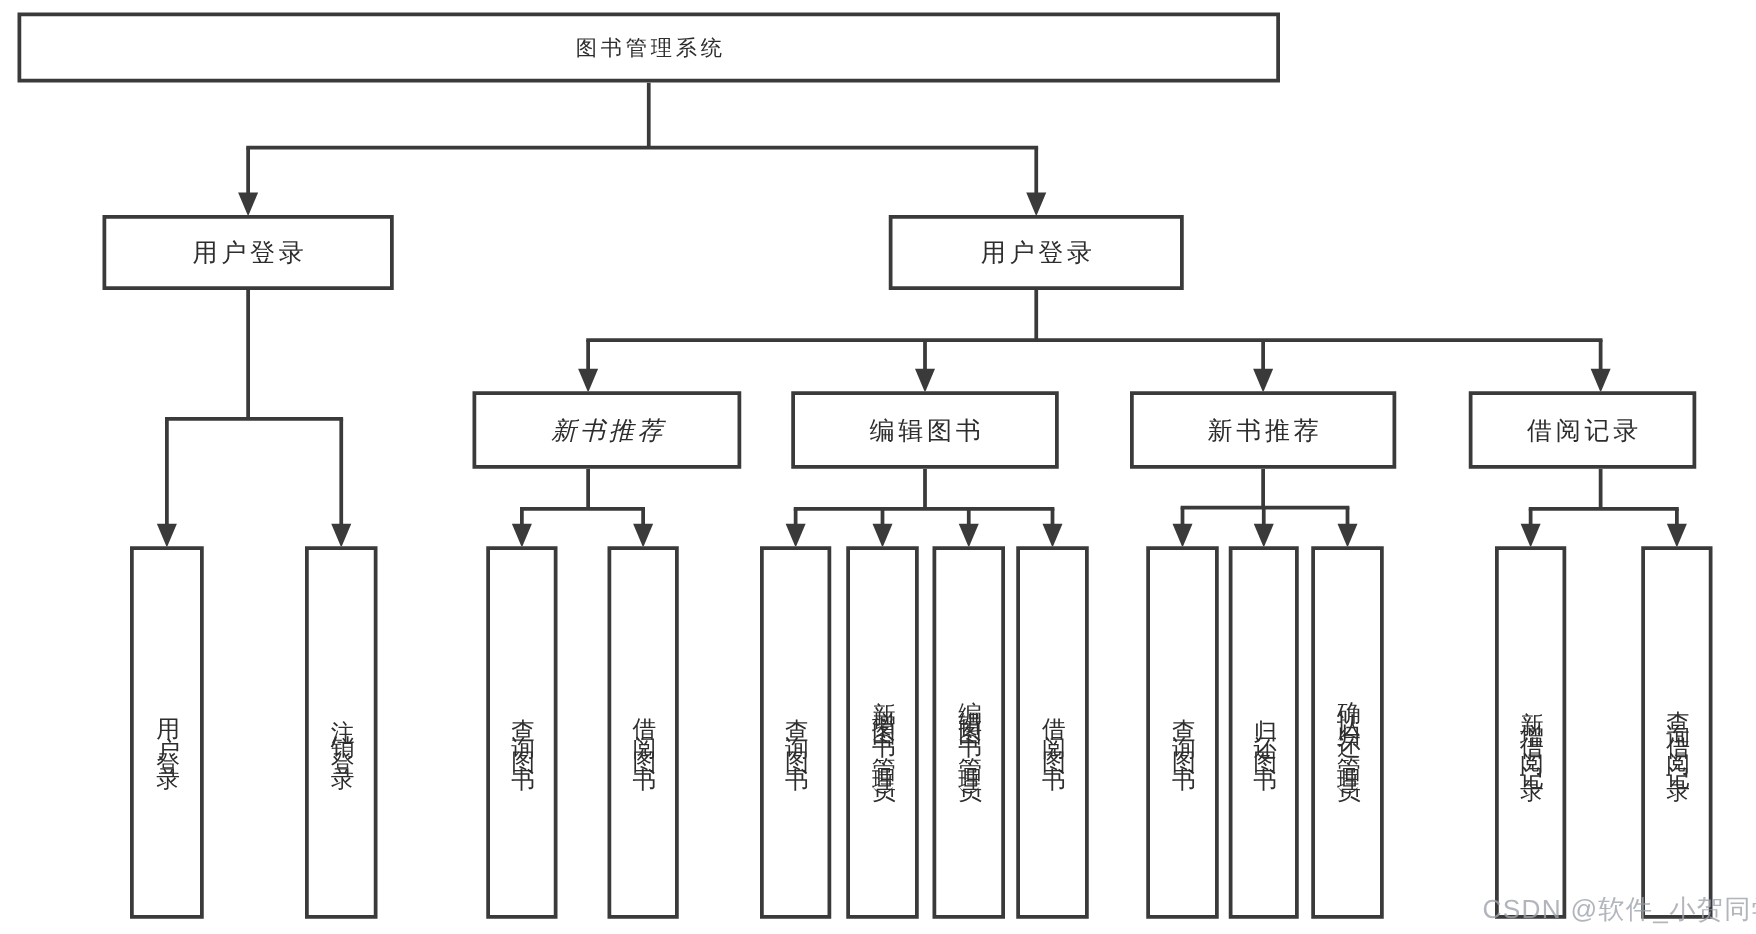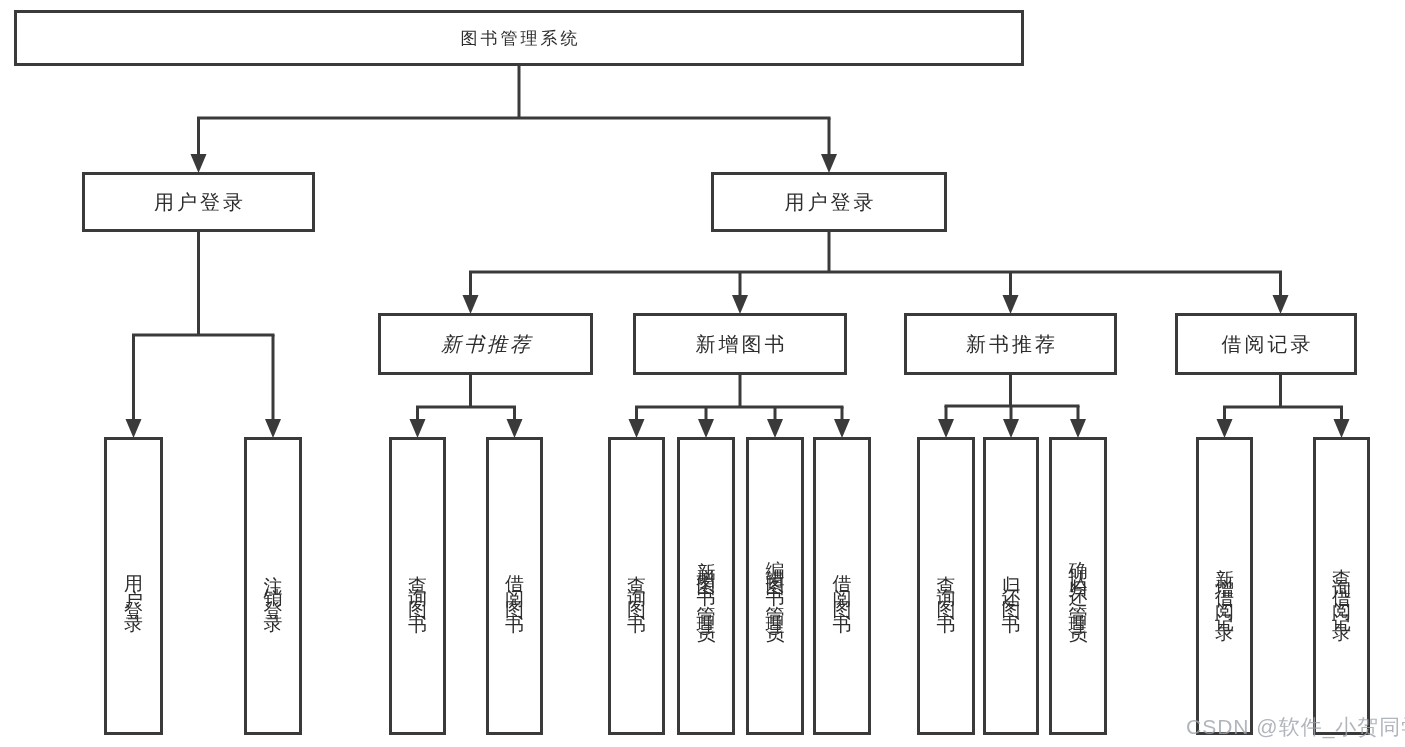--- a/index.html
+++ b/index.html
@@ -127,21 +127,21 @@
       <div class="node h" style="left: 82px; top: 172px; width: 233px; height: 60px;">
         <span>用户登录</span>
       </div>
       <div class="node h" style="left: 711px; top: 172px; width: 236px; height: 60px;">
         <span>用户登录</span>
       </div>
       <div class="node h" style="left: 378px; top: 313px; width: 215px; height: 62px; font-style: italic;">
         <span>新书推荐</span>
       </div>
       <div class="node h" style="left: 633px; top: 313px; width: 214px; height: 62px;">
-        <span>新增图书</span>
+        <span>编辑图书</span>
       </div>
       <div class="node h" style="left: 904px; top: 313px; width: 213px; height: 62px;">
         <span>新书推荐</span>
       </div>
       <div class="node h" style="left: 1175px; top: 313px; width: 182px; height: 62px;">
         <span>借阅记录</span>
       </div>
       <div class="node v" style="left: 104px; top: 437px; width: 59px; height: 298px;">
         <span style="letter-spacing: 13px;">用户登录</span>
       </div>

